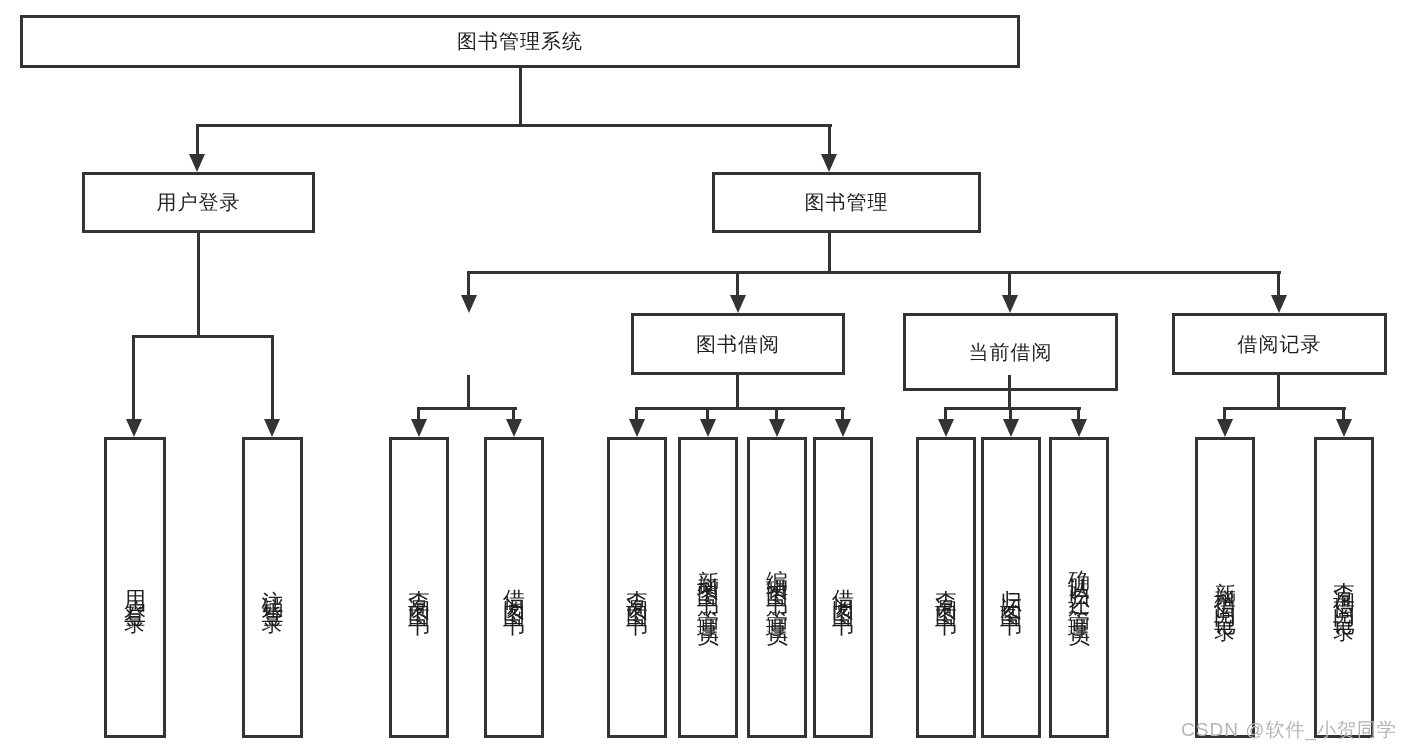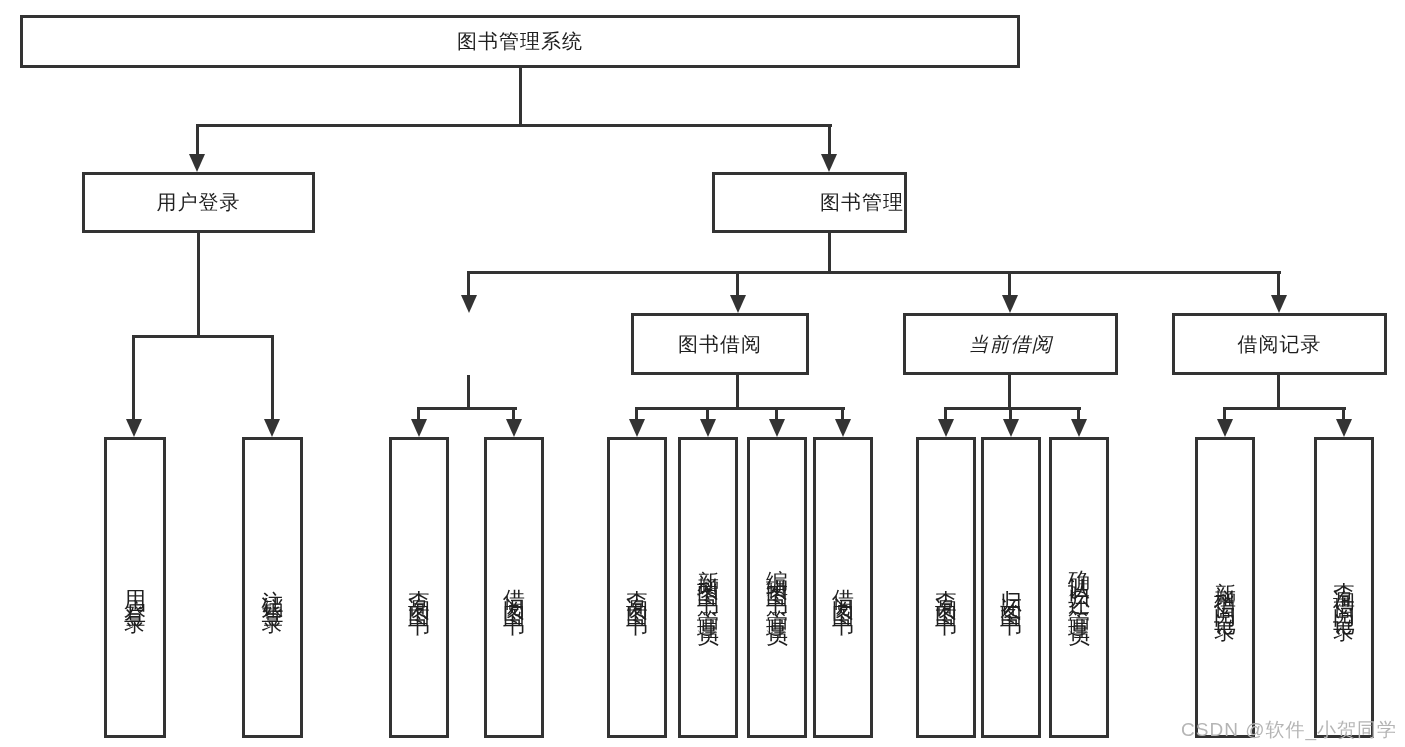--- a/index.html
+++ b/index.html
@@ -88,21 +88,21 @@
   <div class="vline" style="left:519px; top:67px; height:57px;"></div>
   <div class="hline" style="left:196px; top:124px; width:636px;"></div>
   <div class="vline" style="left:196px; top:124px; height:32px;"></div>
   <div class="vline" style="left:828px; top:124px; height:32px;"></div>
   <div class="arrow" style="left:189px; top:154px;"></div>
   <div class="arrow" style="left:821px; top:154px;"></div>
 
   <div class="hnode" style="left:82px; top:172px; width:233px; height:61px;">
     <span>用户登录</span>
   </div>
-  <div class="hnode" style="left:712px; top:172px; width:195px; height:61px;justify-content:flex-end;">
+  <div class="hnode" style="left:712px; top:172px; width:269px; height:61px;">
     <span>图书管理</span>
   </div>
 
   <div class="vline" style="left:197px; top:233px; height:102px;"></div>
   <div class="hline" style="left:132px; top:335px; width:142px;"></div>
   <div class="vline" style="left:132px; top:335px; height:86px;"></div>
   <div class="vline" style="left:271px; top:335px; height:86px;"></div>
   <div class="arrow" style="left:126px; top:419px;"></div>
   <div class="arrow" style="left:264px; top:419px;"></div>
 
@@ -110,24 +110,24 @@
   <div class="hline" style="left:467px; top:271px; width:814px;"></div>
   <div class="vline" style="left:467px; top:271px; height:26px;"></div>
   <div class="vline" style="left:736px; top:271px; height:26px;"></div>
   <div class="vline" style="left:1008px; top:271px; height:26px;"></div>
   <div class="vline" style="left:1277px; top:271px; height:26px;"></div>
   <div class="arrow" style="left:461px; top:295px;"></div>
   <div class="arrow" style="left:730px; top:295px;"></div>
   <div class="arrow" style="left:1002px; top:295px;"></div>
   <div class="arrow" style="left:1271px; top:295px;"></div>
 
-  <div class="hnode" style="left:631px; top:313px; width:178px; height:62px;">
+  <div class="hnode" style="left:631px; top:313px; width:214px; height:62px;">
     <span>图书借阅</span>
   </div>
-  <div class="hnode" style="left:903px; top:313px; width:215px; height:62px;font-style:italic;">
+  <div class="hnode" style="left:903px; top:313px; width:215px; height:78px;">
     <span>当前借阅</span>
   </div>
   <div class="hnode" style="left:1172px; top:313px; width:215px; height:62px;">
     <span>借阅记录</span>
   </div>
 
   <div class="vline" style="left:467px; top:375px; height:32px;"></div>
   <div class="hline" style="left:417px; top:407px; width:100px;"></div>
   <div class="vline" style="left:417px; top:407px; height:14px;"></div>
   <div class="vline" style="left:512px; top:407px; height:14px;"></div>

